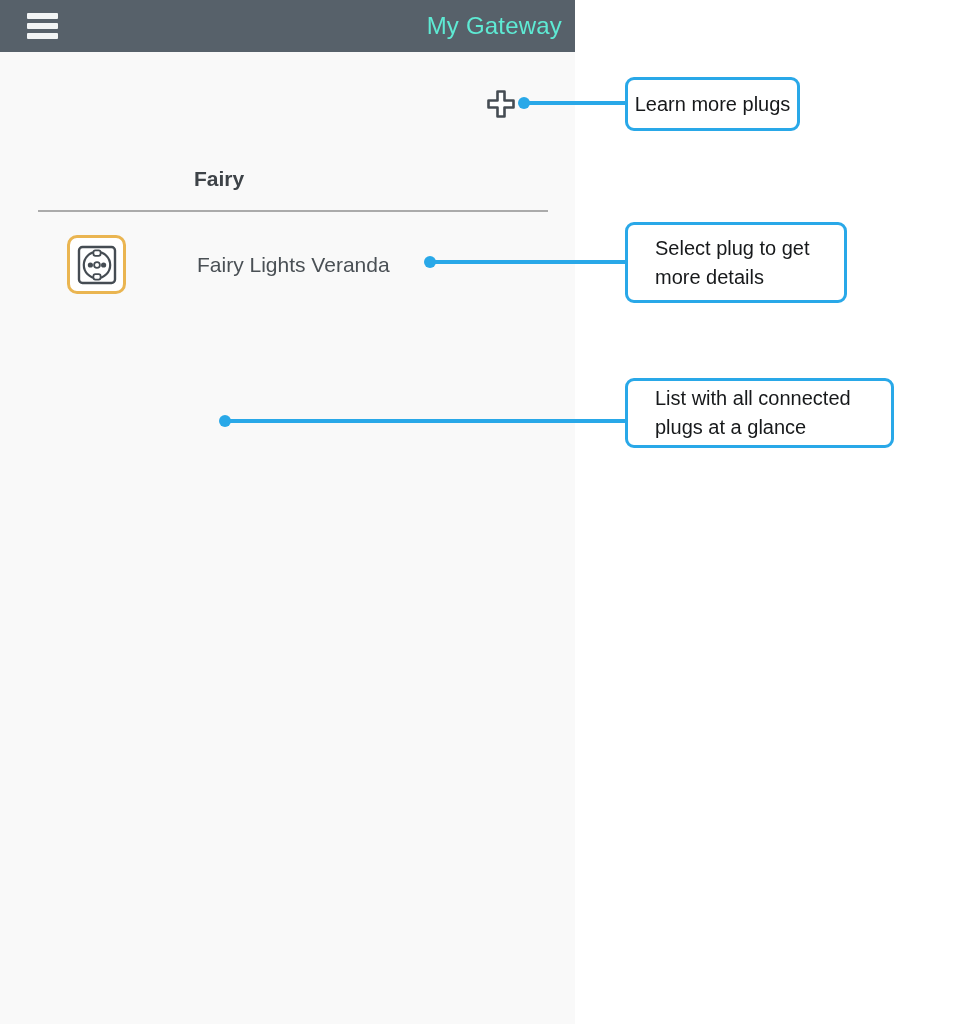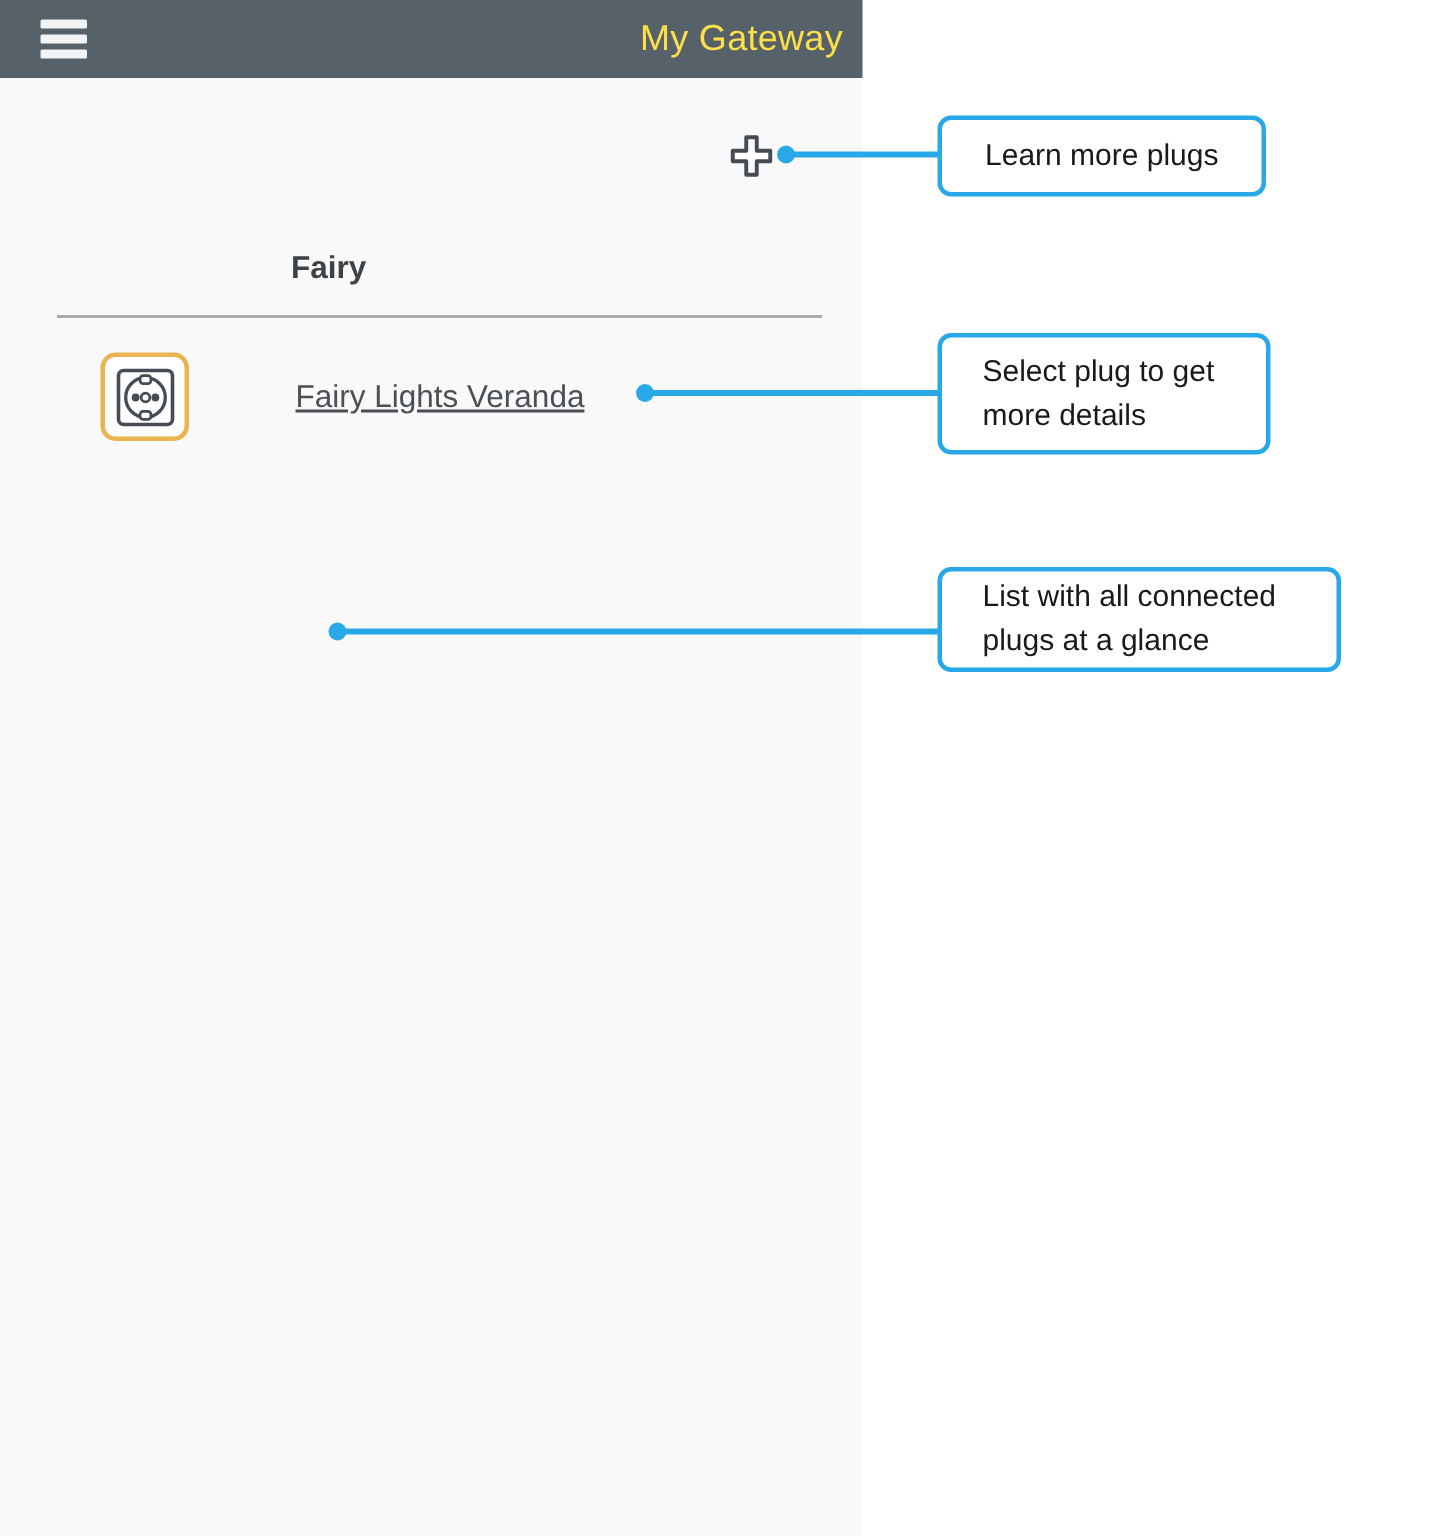--- a/index.html
+++ b/index.html
@@ -6,49 +6,49 @@
   html,body { background:#ffffff; font-family:"Liberation Sans", sans-serif; }
   .canvas { position:relative; width:954px; height:1024px; background:#ffffff; overflow:hidden; }
 
   
   .app-panel { position:absolute; left:0; top:0; width:575px; height:1024px; background:#f9f9f9; }
 
   .app-header { position:absolute; left:0; top:0; width:575px; height:52px; background:#57616a;
     display:flex; align-items:center; justify-content:space-between; padding:0 13px 0 27px; }
   .hamburger { display:flex; flex-direction:column; gap:4px; cursor:pointer; }
   .hamburger span { display:block; width:31px; height:6px; background:#f2f4f5; border-radius:1px; }
-  .app-title { color:#fde047; font-size:24px; letter-spacing:0.2px; }
+  .app-title { color:#5eead4; font-size:24px; letter-spacing:0.2px; }
 
   .page-title { position:absolute; left:63px; top:90px; font-size:24px; color:#54585d; }
   .add-btn { position:absolute; left:485px; top:88px; width:32px; height:32px; border:none;
     background:transparent; padding:0; cursor:pointer; }
 
   .col-header { position:absolute; left:194px; top:167px; font-size:21px; font-weight:bold; color:#3e4348; }
   .divider { position:absolute; left:38px; top:210px; width:510px; height:2px; background:#ababab; }
 
   .plug-row { position:absolute; left:67px; top:235px; width:470px; height:59px;
     display:flex; align-items:center; cursor:pointer; }
   .plug-badge { width:59px; height:59px; background:#ffffff; border:3px solid #eab551;
     border-radius:10px; display:flex; align-items:center; justify-content:center; flex:none; }
-  .plug-name { margin-left:71px; font-size:21px; color:#4a5055; white-space:nowrap;text-decoration:underline; }
+  .plug-name { margin-left:71px; font-size:21px; color:#4a5055; white-space:nowrap; }
 
   
   .connector-line { position:absolute; height:4px; background:#29a8e8; }
   .line-1 { left:524px; top:101px; width:103px; }
   .line-2 { left:430px; top:260px; width:197px; }
   .line-3 { left:225px; top:419px; width:402px; }
   .connector-dot { position:absolute; width:12px; height:12px; border-radius:50%; background:#29a8e8; }
   .dot-1 { left:518px; top:97px; }
   .dot-2 { left:424px; top:256px; }
   .dot-3 { left:219px; top:415px; }
 
   .callout { position:absolute; background:#ffffff; border:3px solid #29a8e8; border-radius:9px;
     display:flex; flex-direction:column; justify-content:center; padding:0 12px 0 27px;
     font-size:20px; line-height:1.45; color:#17191b; }
-  .callout-1 { left:625px; top:77px;  width:219px; height:54px;
+  .callout-1 { left:625px; top:77px;  width:175px; height:54px;
     align-items:center; padding:0 24px; text-align:center; white-space:nowrap; }
   .callout-2 { left:625px; top:222px; width:222px; height:81px; }
   .callout-3 { left:625px; top:378px; width:269px; height:70px; }
 </style>
 </head>
 <body>
 
 <div class="canvas">
 
   <div class="app-panel">

